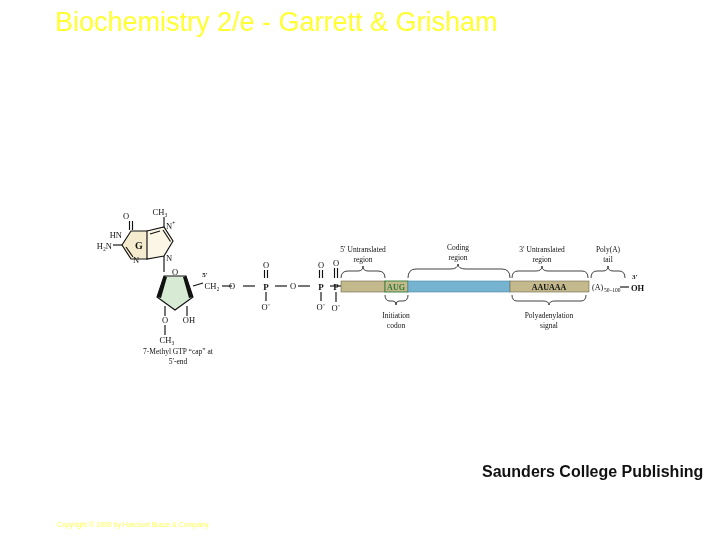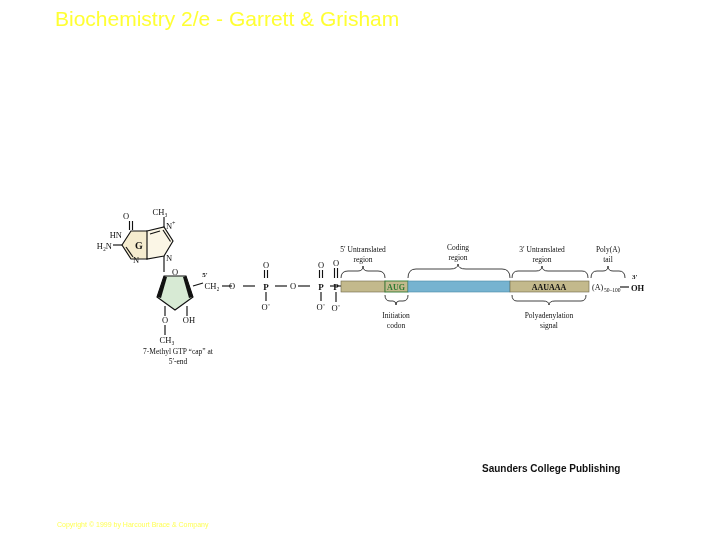--- a/index.html
+++ b/index.html
@@ -6,35 +6,35 @@
   html,body{margin:0;padding:0;}
   body{
     width:719px;height:539px;background:#ffffff;overflow:hidden;
     font-family:"Liberation Sans",sans-serif;position:relative;
   }
   #slide{position:absolute;left:0;top:0;width:719px;height:539px;}
 
   .slide-title{
     position:absolute;left:55px;top:7px;
     font-family:"Liberation Sans",sans-serif;
-    font-size:21px;font-weight:400;color:#ffff33;
+    font-size:27px;font-weight:400;color:#ffff33;
     letter-spacing:0px;white-space:nowrap;
   }
 
   .fig-credit{
     position:absolute;left:85px;top:90px;
     font-family:"Liberation Sans",sans-serif;
     font-size:9px;font-weight:bold;color:#1a1a1a;
     line-height:11px;white-space:nowrap;
   }
 
   .publisher{
     position:absolute;left:482px;top:463px;
     font-family:"Liberation Sans",sans-serif;
-    font-size:10px;font-weight:bold;color:#111;white-space:nowrap;
+    font-size:16px;font-weight:bold;color:#111;white-space:nowrap;
   }
 
   .copyright{
     position:absolute;left:57px;top:521px;
     font-family:"Liberation Sans",sans-serif;
     font-size:7px;color:#ffff55;white-space:nowrap;
   }
 
   
   #figure{position:absolute;left:0;top:0;width:719px;height:539px;}

